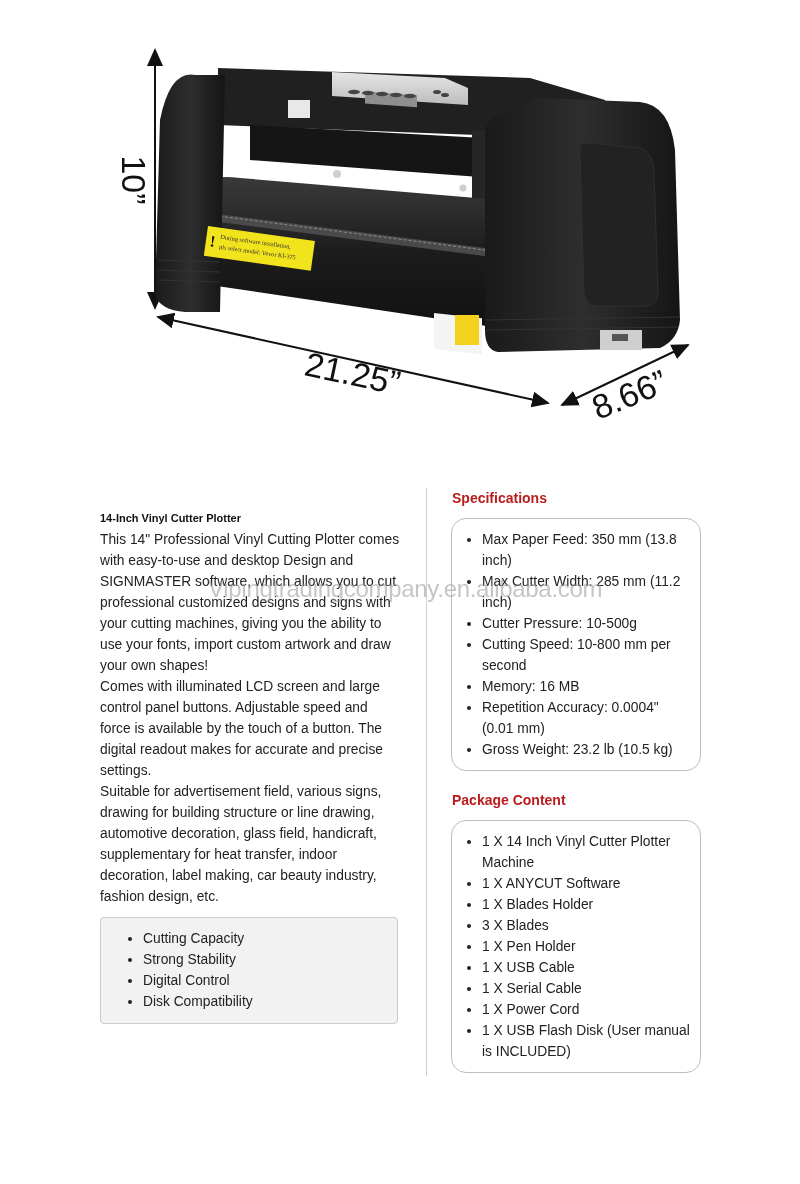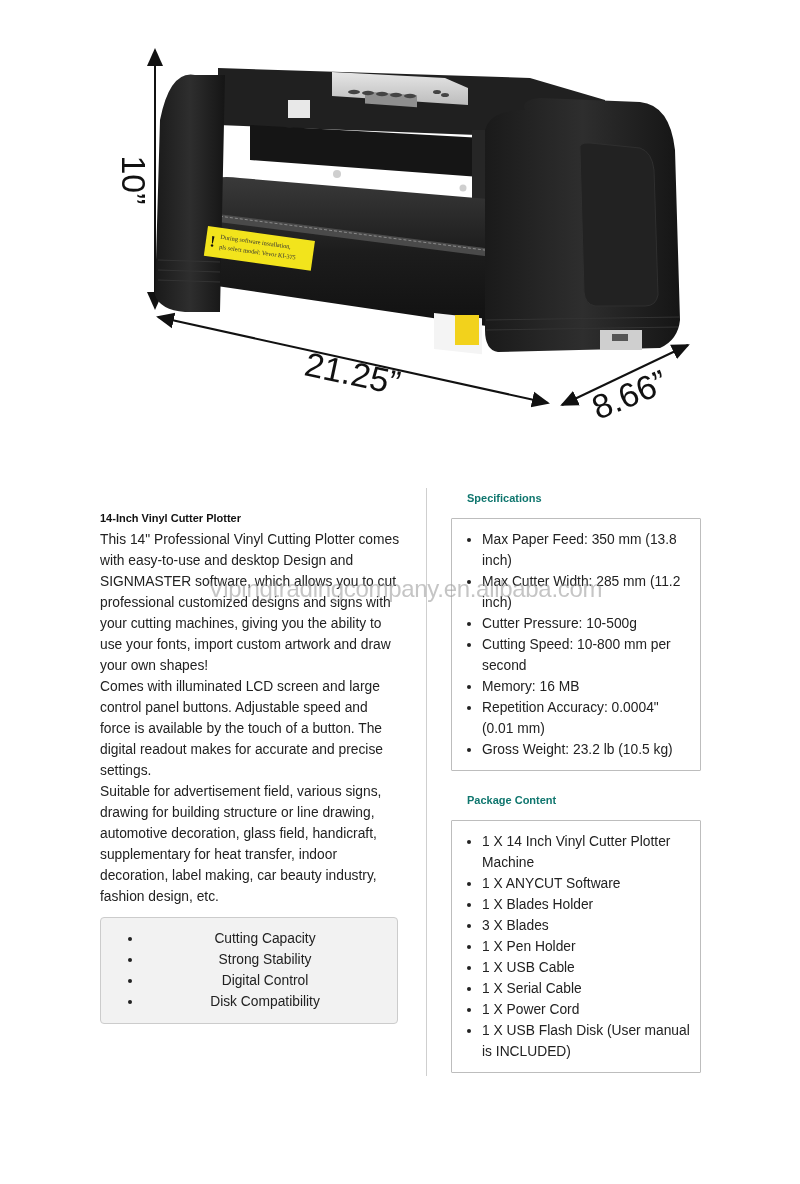--- a/index.html
+++ b/index.html
@@ -22,36 +22,36 @@
     .para {
       font-size: 13.8px; line-height: 21px; margin: 0; color: #222222;
     }
     .feature-box {
       margin-top: 10px;
       background: #f2f2f2; border: 1px solid #cccccc; border-radius: 4px;
       padding: 10px 10px 11px 0; width: 298px; box-sizing: border-box;
     }
     ul { margin: 0; padding-left: 42px; }
     li { font-size: 13.8px; line-height: 21px; color: #222222; }
-    .feature-box ul { padding-left: 42px; text-align: center; }
+    .feature-box ul { padding-left: 42px; }
 
     .divider {
       position: absolute; left: 426px; top: 488px; width: 1px; height: 588px;
       background: #cfcfcf;
     }
 
     .right-col {
       position: absolute; left: 451px; top: 488px; width: 250px;
     }
     .section-heading {
-      font-size: 11px; font-weight: bold; color: #0f766e; margin: 16px;
+      font-size: 14px; font-weight: bold; color: #b91c1c; margin: 1px;
       line-height: 18px; height: 18px;
     }
     .spec-box {
-      border: 1px solid #bdbdbd; border-radius: 1px; background: #ffffff;
+      border: 1px solid #bdbdbd; border-radius: 15px; background: #ffffff;
       width: 250px; box-sizing: border-box; padding: 10px 8px 10px 0;
     }
     .spec-box ul { padding-left: 30px; }
     .spec-heading-1 { margin-top: 0; padding-top: 1px; margin-bottom: 11px; }
     .spec-heading-2 { margin-top: 20px; margin-bottom: 11px; }
 
     .watermark {
       position: absolute; left: 208px; top: 575px;
       font-size: 24px; color: rgba(150,150,150,0.55);
       letter-spacing: -0.3px; white-space: nowrap; pointer-events: none;

